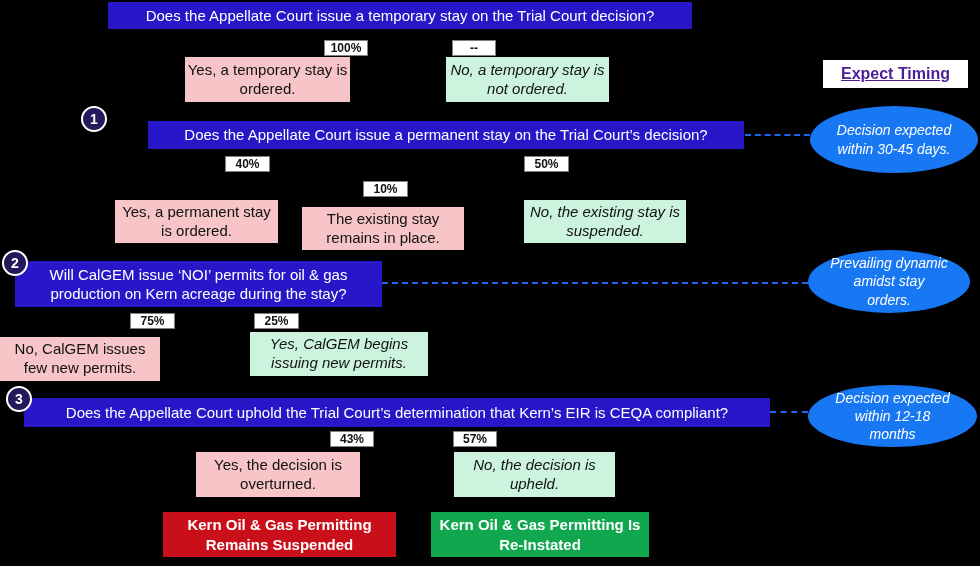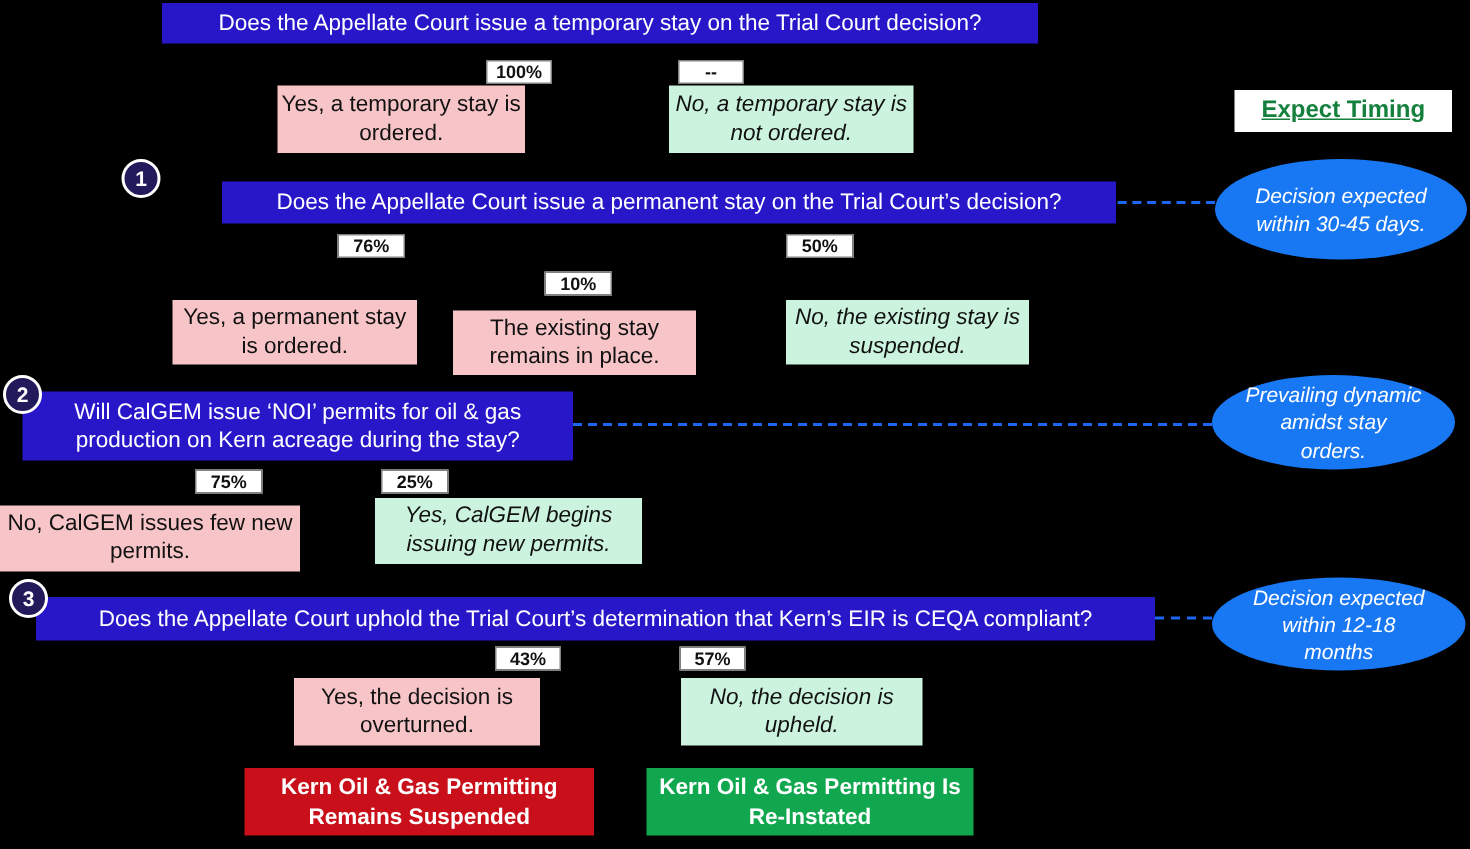--- a/index.html
+++ b/index.html
@@ -34,21 +34,21 @@
   .red{background:var(--outcome-red,#c9101a);}
   .green{background:var(--outcome-green,#10a74f);}
   .ellipse{
     position:absolute;background:var(--timing-blue,#1877f2);border-radius:50%;
     color:#fff;font-style:italic;font-size:14px;font-weight:500;
     display:flex;align-items:center;justify-content:center;text-align:center;line-height:1.3;
   }
   .ellipse span{display:inline-block;width:118px;}
   .dash{position:absolute;border-top:2px dashed var(--connector-blue,#1d66f2);height:0;z-index:0;}
   .timing-header{
-    position:absolute;background:#fff;color:#15803d;font-weight:700;font-size:16px;
+    position:absolute;background:#fff;color:#4c1d95;font-weight:700;font-size:16px;
     display:flex;align-items:center;justify-content:center;
   }
   .timing-header span{text-decoration:underline;}
 </style>
 </head>
 <body>
 
 <div class="canvas">
 
   <div class="qbox" style="left:108px;top:2px;width:584px;height:27px;">
@@ -71,21 +71,21 @@
 
   <div class="numcircle" style="left:81px;top:106px;">1</div>
   <div class="qbox" style="left:100px;top:121px;width:596px;height:28px;margin-left:48px;">
     <span>Does the Appellate Court issue a permanent stay on the Trial Court’s decision?</span>
   </div>
   <div class="dash" style="left:696px;top:134px;width:114px;"></div>
   <div class="ellipse" style="left:810px;top:106px;width:168px;height:67px;">
     <span>Decision expected within 30-45 days.</span>
   </div>
 
-  <div class="pct" style="left:225px;top:156px;width:43px;">76%</div>
+  <div class="pct" style="left:225px;top:156px;width:43px;">40%</div>
   <div class="pct" style="left:363px;top:181px;width:43px;">10%</div>
   <div class="pct" style="left:524px;top:156px;width:43px;">50%</div>
 
   <div class="ans pink" style="left:115px;top:200px;width:163px;height:43px;">
     <span>Yes, a permanent stay is ordered.</span>
   </div>
   <div class="ans pink" style="left:302px;top:207px;width:162px;height:43px;">
     <span>The existing stay remains in place.</span>
   </div>
   <div class="ans mint" style="left:524px;top:200px;width:162px;height:43px;">
@@ -97,21 +97,21 @@
     <span>Will CalGEM issue ‘NOI’ permits for oil &amp; gas production on Kern acreage during the stay?</span>
   </div>
   <div class="dash" style="left:382px;top:282px;width:426px;"></div>
   <div class="ellipse" style="left:808px;top:250px;width:162px;height:63px;">
     <span>Prevailing dynamic amidst stay orders.</span>
   </div>
 
   <div class="pct" style="left:130px;top:313px;width:43px;">75%</div>
   <div class="pct" style="left:254px;top:313px;width:43px;">25%</div>
 
-  <div class="ans pink" style="left:0px;top:337px;width:200px;height:44px;">
+  <div class="ans pink" style="left:0px;top:337px;width:160px;height:44px;">
     <span>No, CalGEM issues few new permits.</span>
   </div>
   <div class="ans mint" style="left:250px;top:332px;width:178px;height:44px;">
     <span>Yes, CalGEM begins issuing new permits.</span>
   </div>
 
   <div class="numcircle" style="left:6px;top:386px;">3</div>
   <div class="qbox" style="left:24px;top:398px;width:746px;height:29px;">
     <span>Does the Appellate Court uphold the Trial Court’s determination that Kern’s EIR is CEQA compliant?</span>
   </div>

